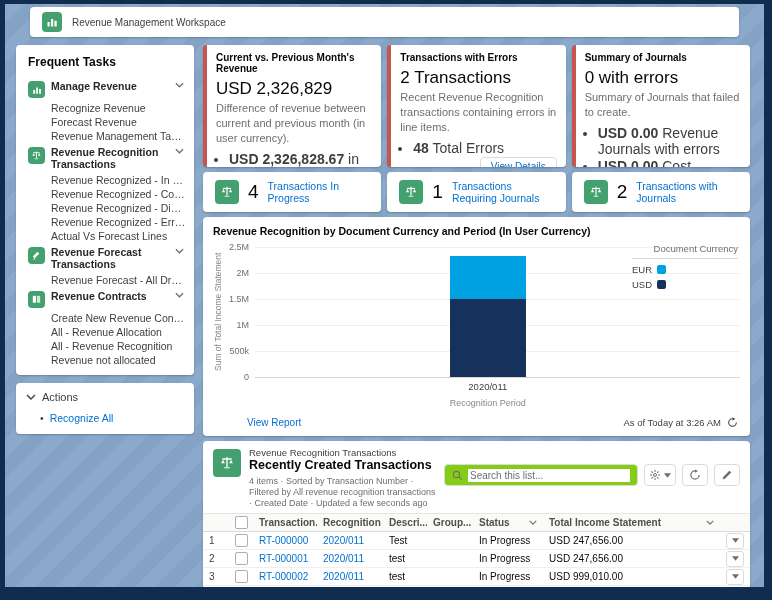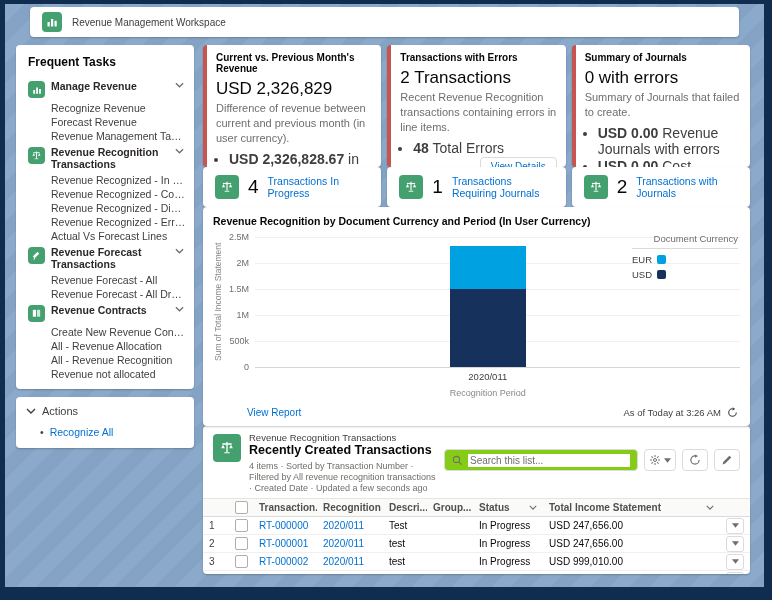--- a/index.html
+++ b/index.html
@@ -7,21 +7,21 @@
   .frame{box-sizing:border-box;width:772px;height:600px;background:#102c4e;padding:4px 8px 13px 5px}
   .app{width:100%;height:100%;background:#87a6c8;background-image:repeating-linear-gradient(135deg,rgba(255,255,255,.035) 0 14px,rgba(0,0,0,.02) 14px 28px);overflow:hidden;box-sizing:border-box}
   .panel,.card{background:#fff;border-radius:4px;box-shadow:0 1px 2px rgba(0,0,0,.22)}
   
   .topbar{margin:3px 25px 8px;height:30px;display:flex;align-items:center;gap:10px;padding:0 12px;background:#fff;border-radius:4px;box-shadow:0 1px 2px rgba(0,0,0,.22)}
   .app-icon{width:20px;height:20px;border-radius:4px;background:#45a06f;display:flex;align-items:center;justify-content:center;flex:none}
   .topbar-title{font-size:10px;color:#3e3e3c}
   
   .content{display:flex;gap:9px;padding:0 14px 0 11px;align-items:flex-start}
   .sidebar{width:178px;flex:none;display:flex;flex-direction:column;gap:8px}
-  .main{flex:1;min-width:0;display:flex;flex-direction:column;}
+  .main{flex:1;min-width:0;display:flex;flex-direction:column;gap:5px}
   
   .ft{padding:8px 8px 8px 10px}
   .ft-title{font-size:12px;font-weight:bold;color:#080707;margin:2px 0 8px 2px}
   .grp{display:flex;align-items:flex-start;gap:6px;padding:3px 2px}
   .grp-icon{width:17px;height:17px;border-radius:4px;background:#45a06f;display:flex;align-items:center;justify-content:center;flex:none;margin-top:1px}
   .grp-label{flex:1;font-size:10.5px;font-weight:bold;color:#2b2826;line-height:12px}
   .chev{color:#706e6b;flex:none;margin-top:2px}
   .itm{font-size:10.5px;color:#3e3e3c;line-height:14px;padding:0 0 0 25px;white-space:nowrap;overflow:hidden;text-overflow:ellipsis;cursor:pointer}
   .actions{padding:8px 10px 10px}
   .act-head{display:flex;align-items:center;gap:6px;font-size:11px;color:#3e3e3c}
@@ -155,21 +155,20 @@
                   <path d="M7 17l-2 4h2l2-3z"></path>
                 </svg>
               </span>
           <span class="grp-label">Revenue Forecast Transactions</span>
           <span class="chev">
                 <svg width="9" height="6" viewBox="0 0 10 6">
                   <path d="M1 1l4 4 4-4" fill="none" stroke="#706e6b" stroke-width="1.4"></path>
                 </svg>
               </span>
         </div>
-        <div class="itm">Revenue Forecast - All</div>
         <div class="itm">Revenue Forecast - All Drafts</div>
 
         <div class="grp">
           <span class="grp-icon">
                 <svg width="11" height="11" viewBox="0 0 24 24" fill="#fff">
                   <path d="M4 4h7v15H4z"></path>
                   <path d="M13 4h7v15h-7z" opacity=".75"></path>
                 </svg>
               </span>
           <span class="grp-label">Revenue Contracts</span>

